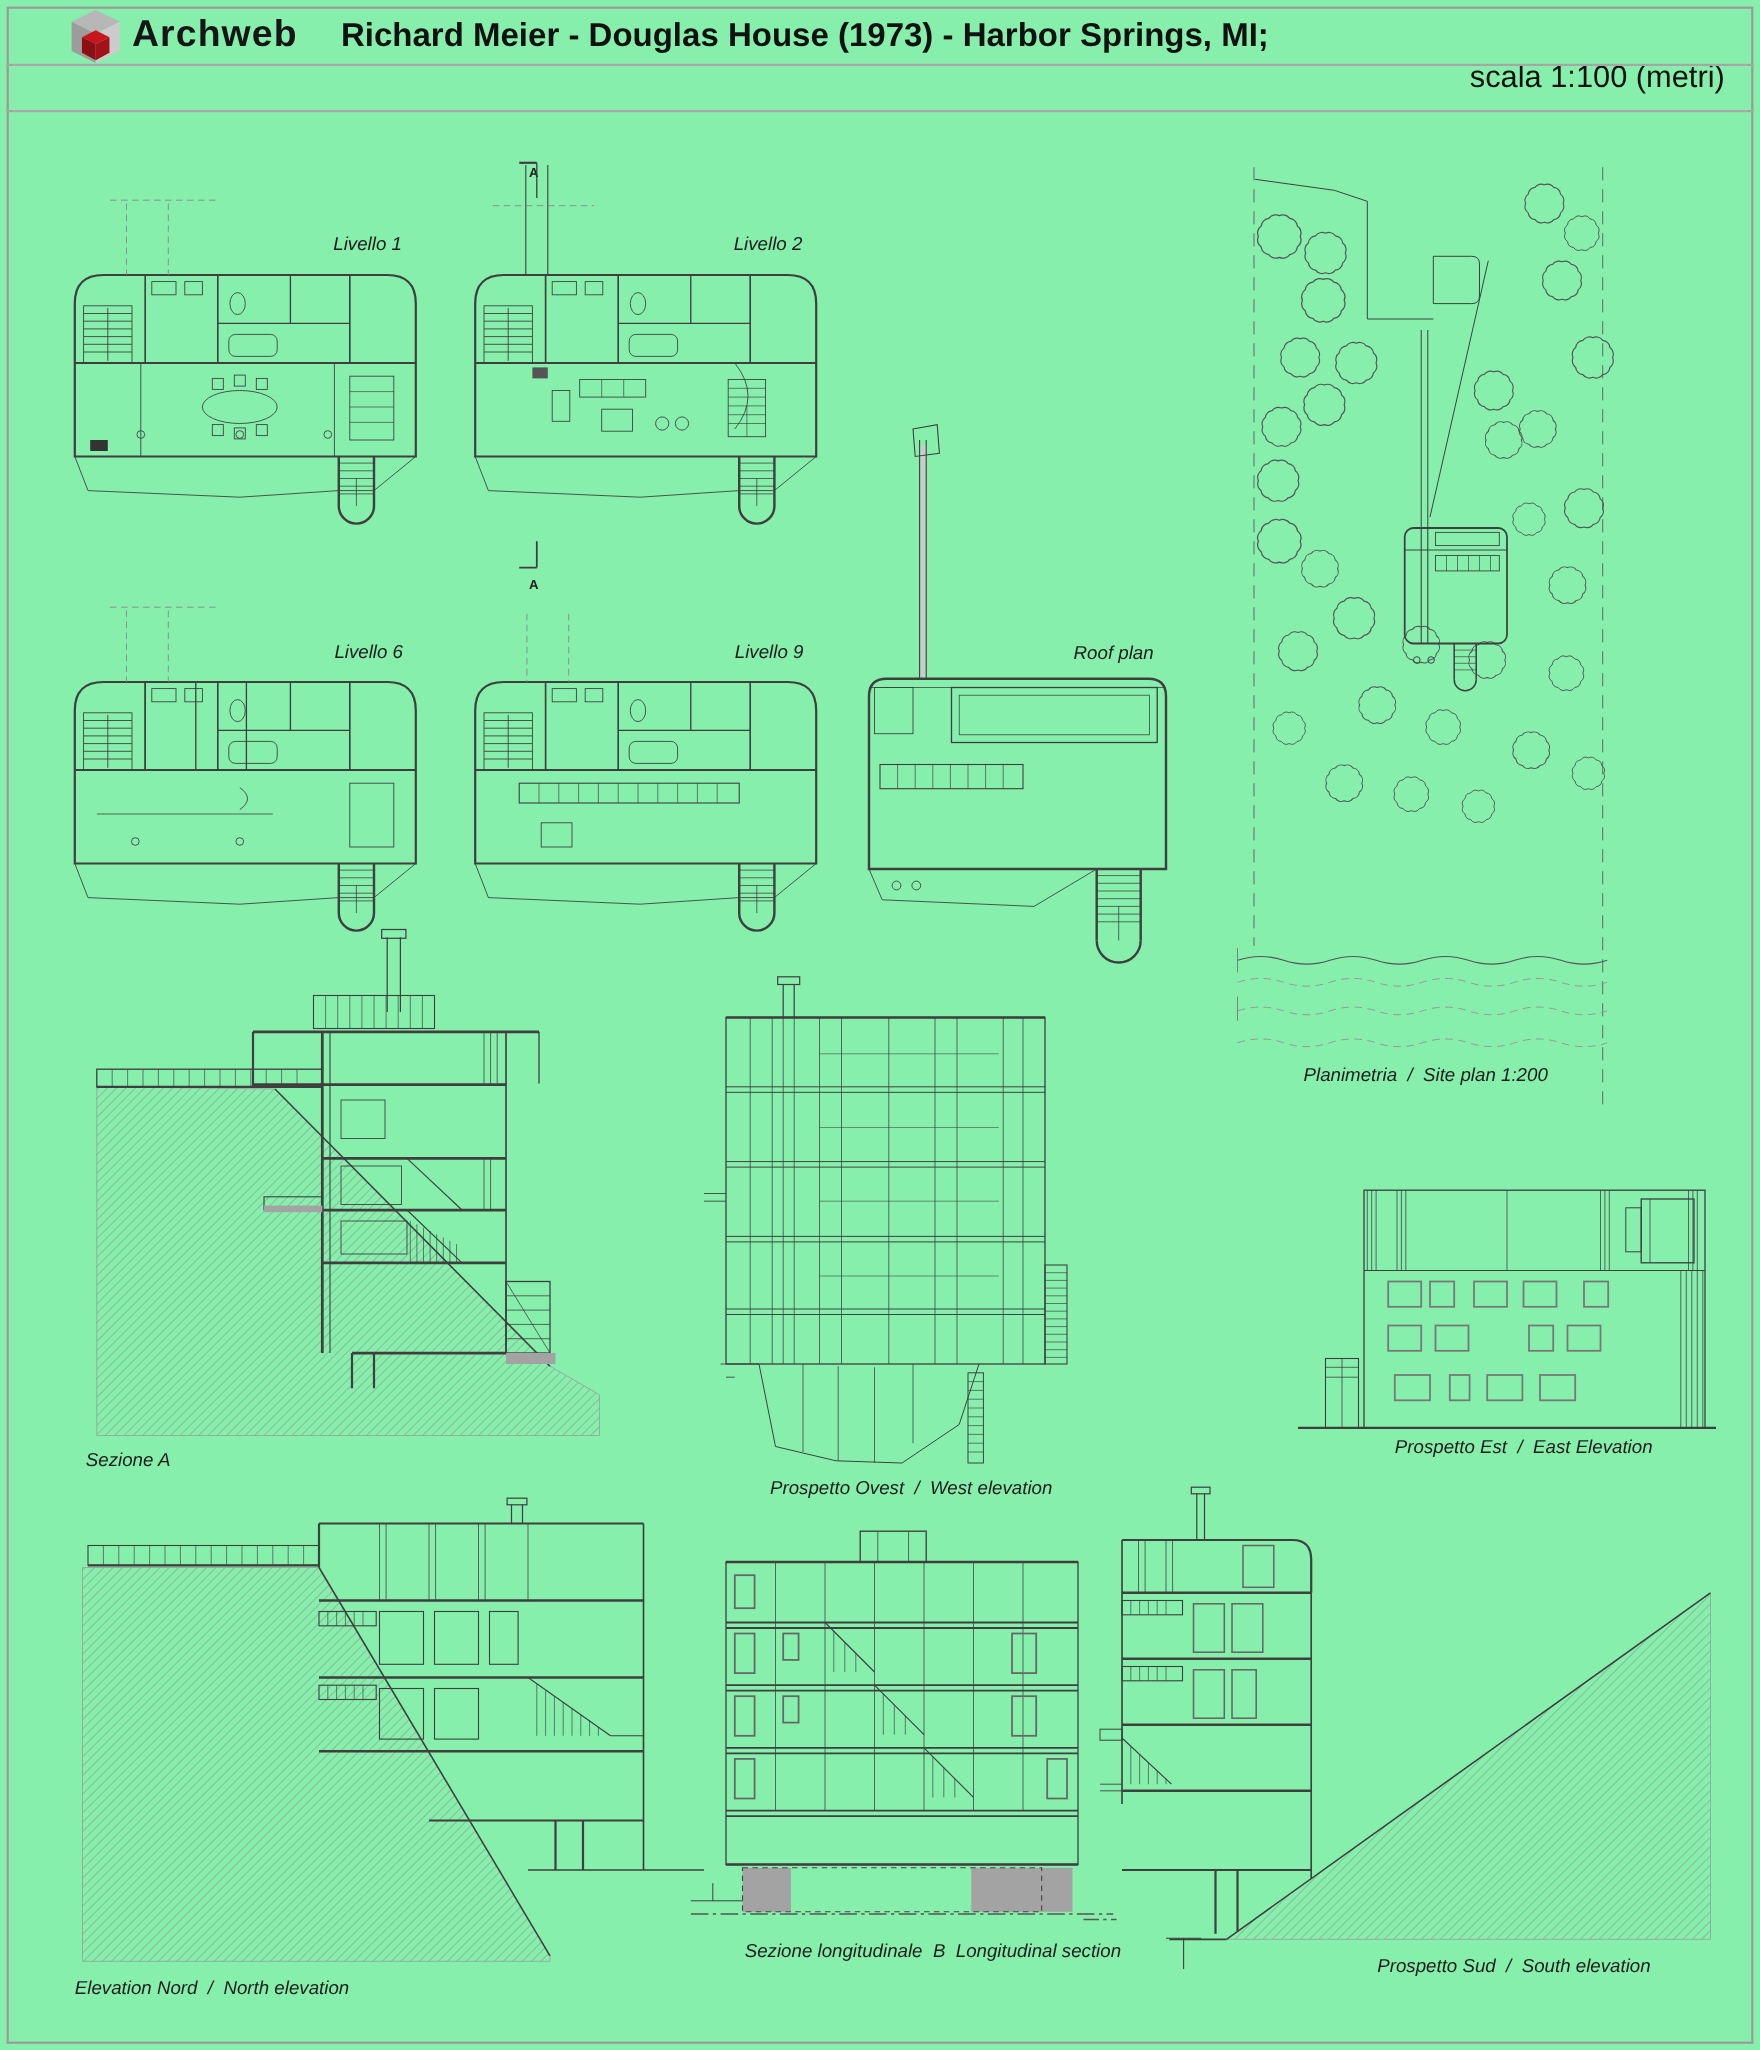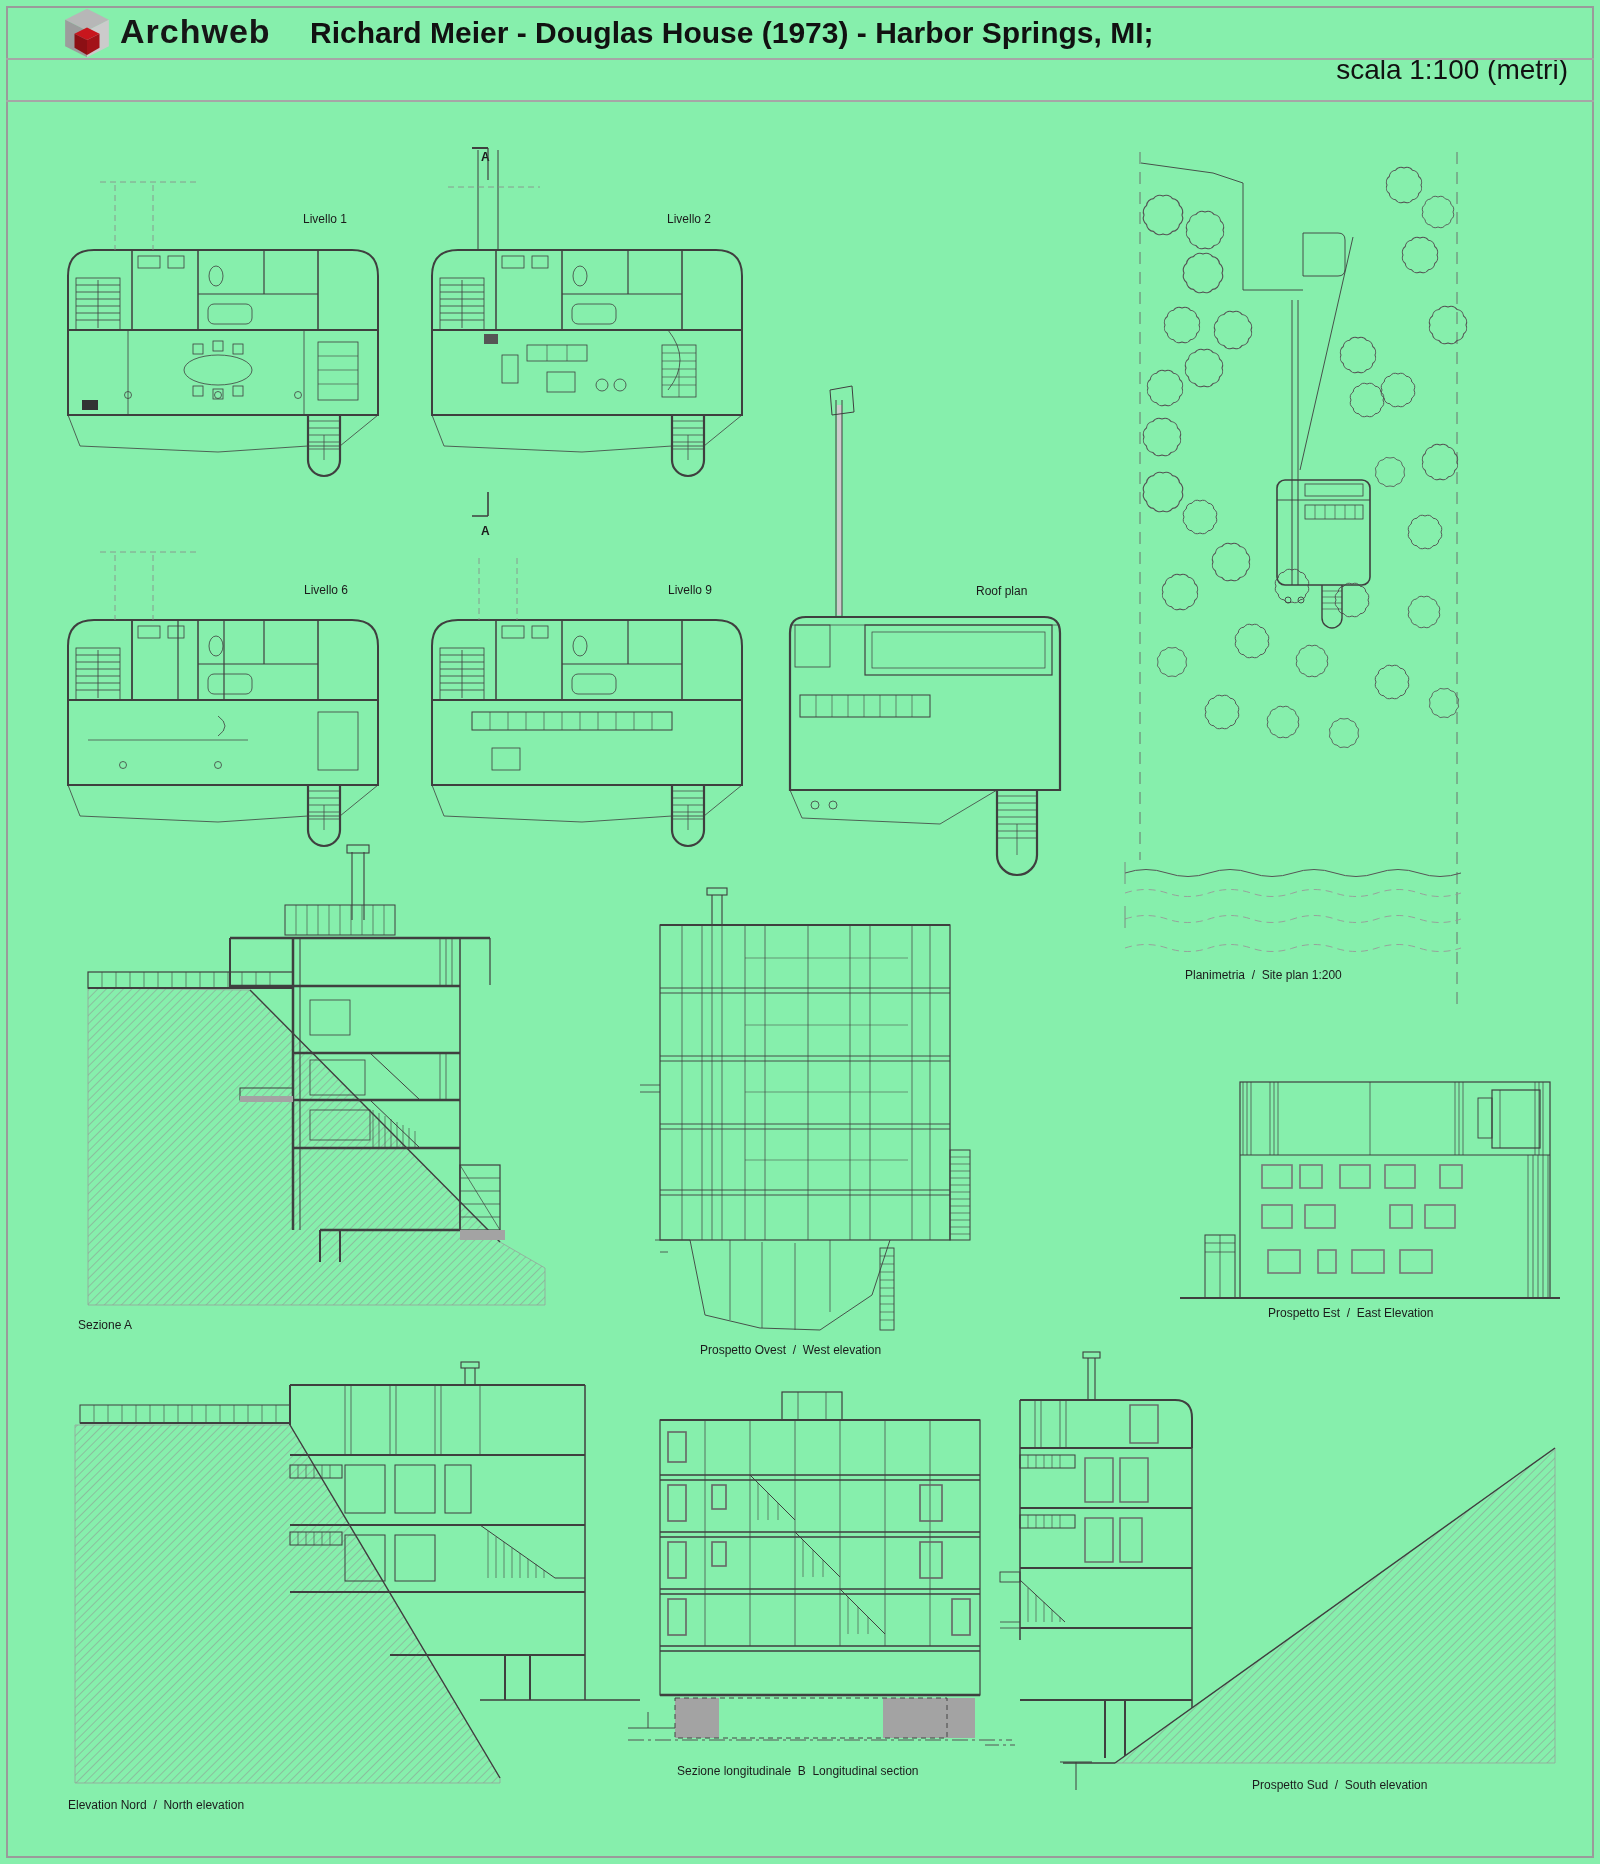--- a/index.html
+++ b/index.html
@@ -4,21 +4,21 @@
 <style>
   html,body{margin:0;padding:0;background:#fff;}
   #page{position:relative;width:1600px;height:1864px;background:#86efac;overflow:hidden;
         font-family:"Liberation Sans",sans-serif;}
   .sheet-border{position:absolute;left:6px;top:6px;right:6px;bottom:6px;border:2px solid #9a9a9a;}
   .hline{position:absolute;left:6px;right:6px;height:0;border-top:2px solid #a6a6a6;}
   .brand{position:absolute;left:120px;top:12px;font-size:34px;font-weight:bold;color:#161616;letter-spacing:1px;}
   .title{position:absolute;left:310px;top:16px;width:960px;text-align:left;font-size:30px;font-weight:bold;color:#111;}
   .scala{position:absolute;right:32px;top:18px;font-size:28px;color:#111;margin-top:36px;}
   .subtitle{position:absolute;left:30px;top:66px;font-size:21px;color:#7a7a7a;white-space:pre;}
-  .lbl{position:absolute;font-size:12px;color:#1b1b1b;white-space:pre;}
+  .lbl{position:absolute;font-size:17px;color:#1b1b1b;white-space:pre;font-style:italic;}
   .mk{position:absolute;font-size:12px;font-weight:bold;color:#1b1b1b;}
   svg{position:absolute;left:0;top:0;}
 </style>
 </head>
 <body>
 
 <div id="page">
   <div class="sheet-border"></div>
 
   <svg width="50" height="50" style="left:62px;top:8px" viewBox="0 0 60 64">

